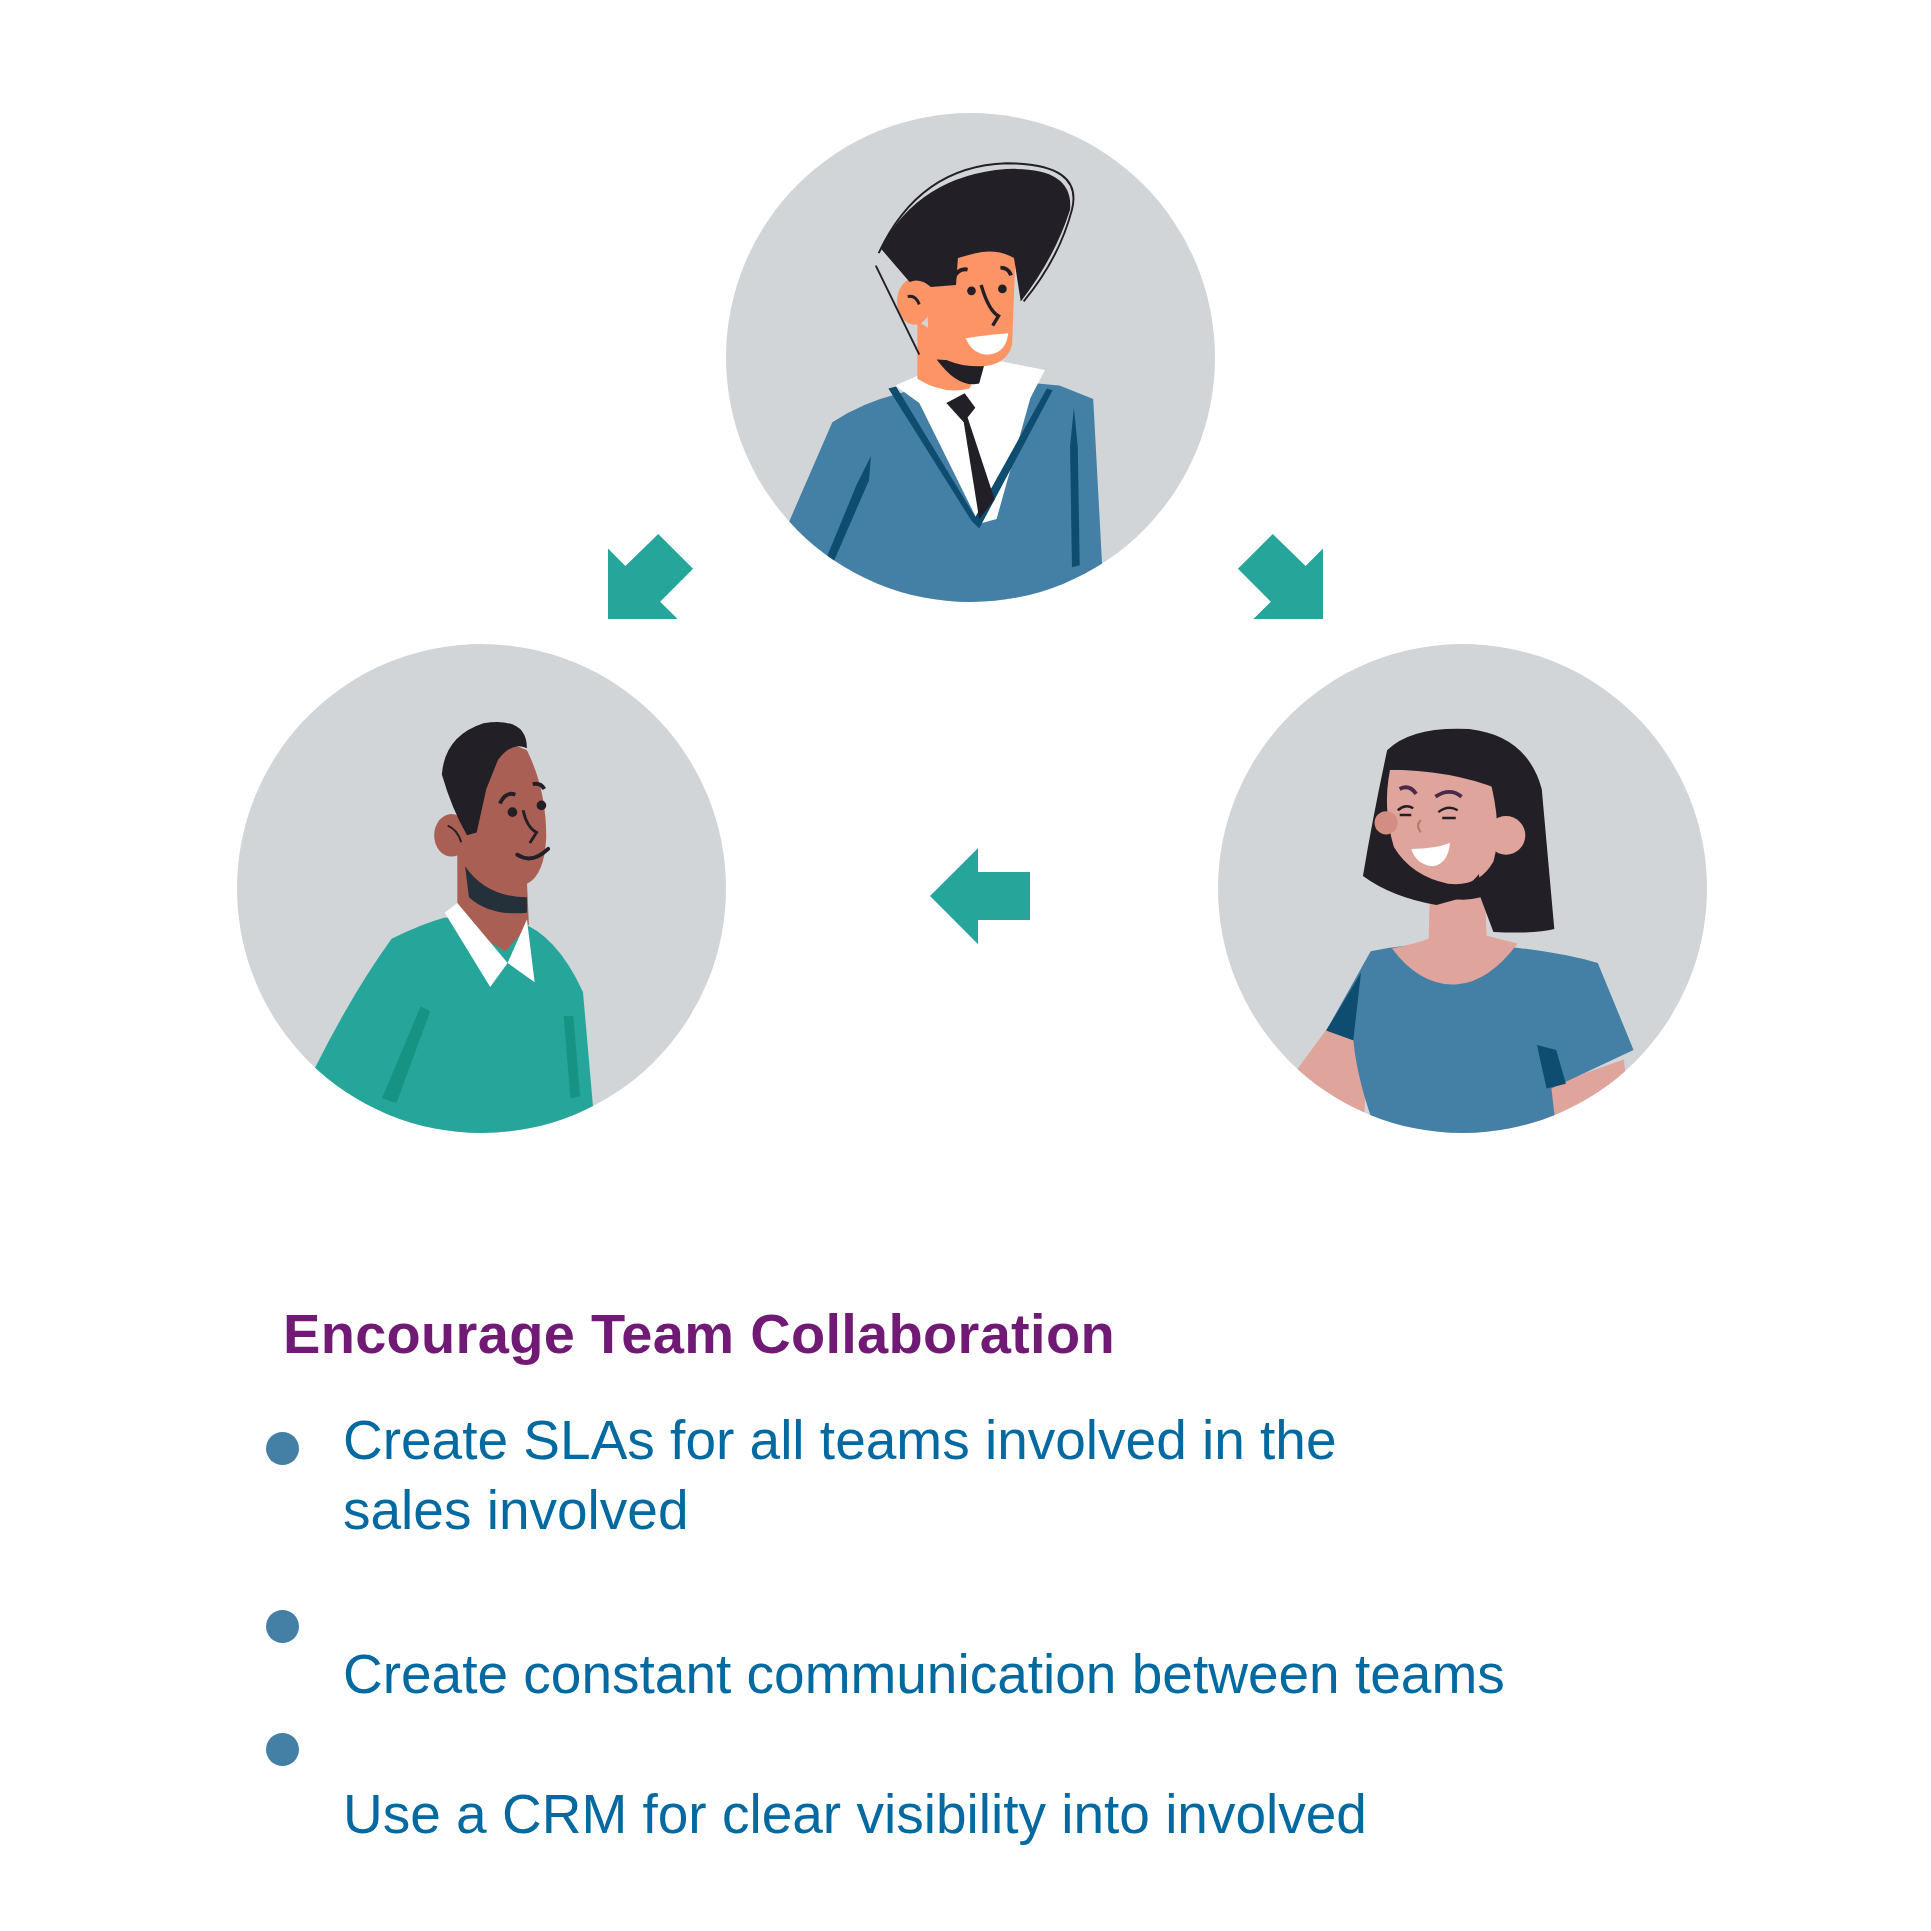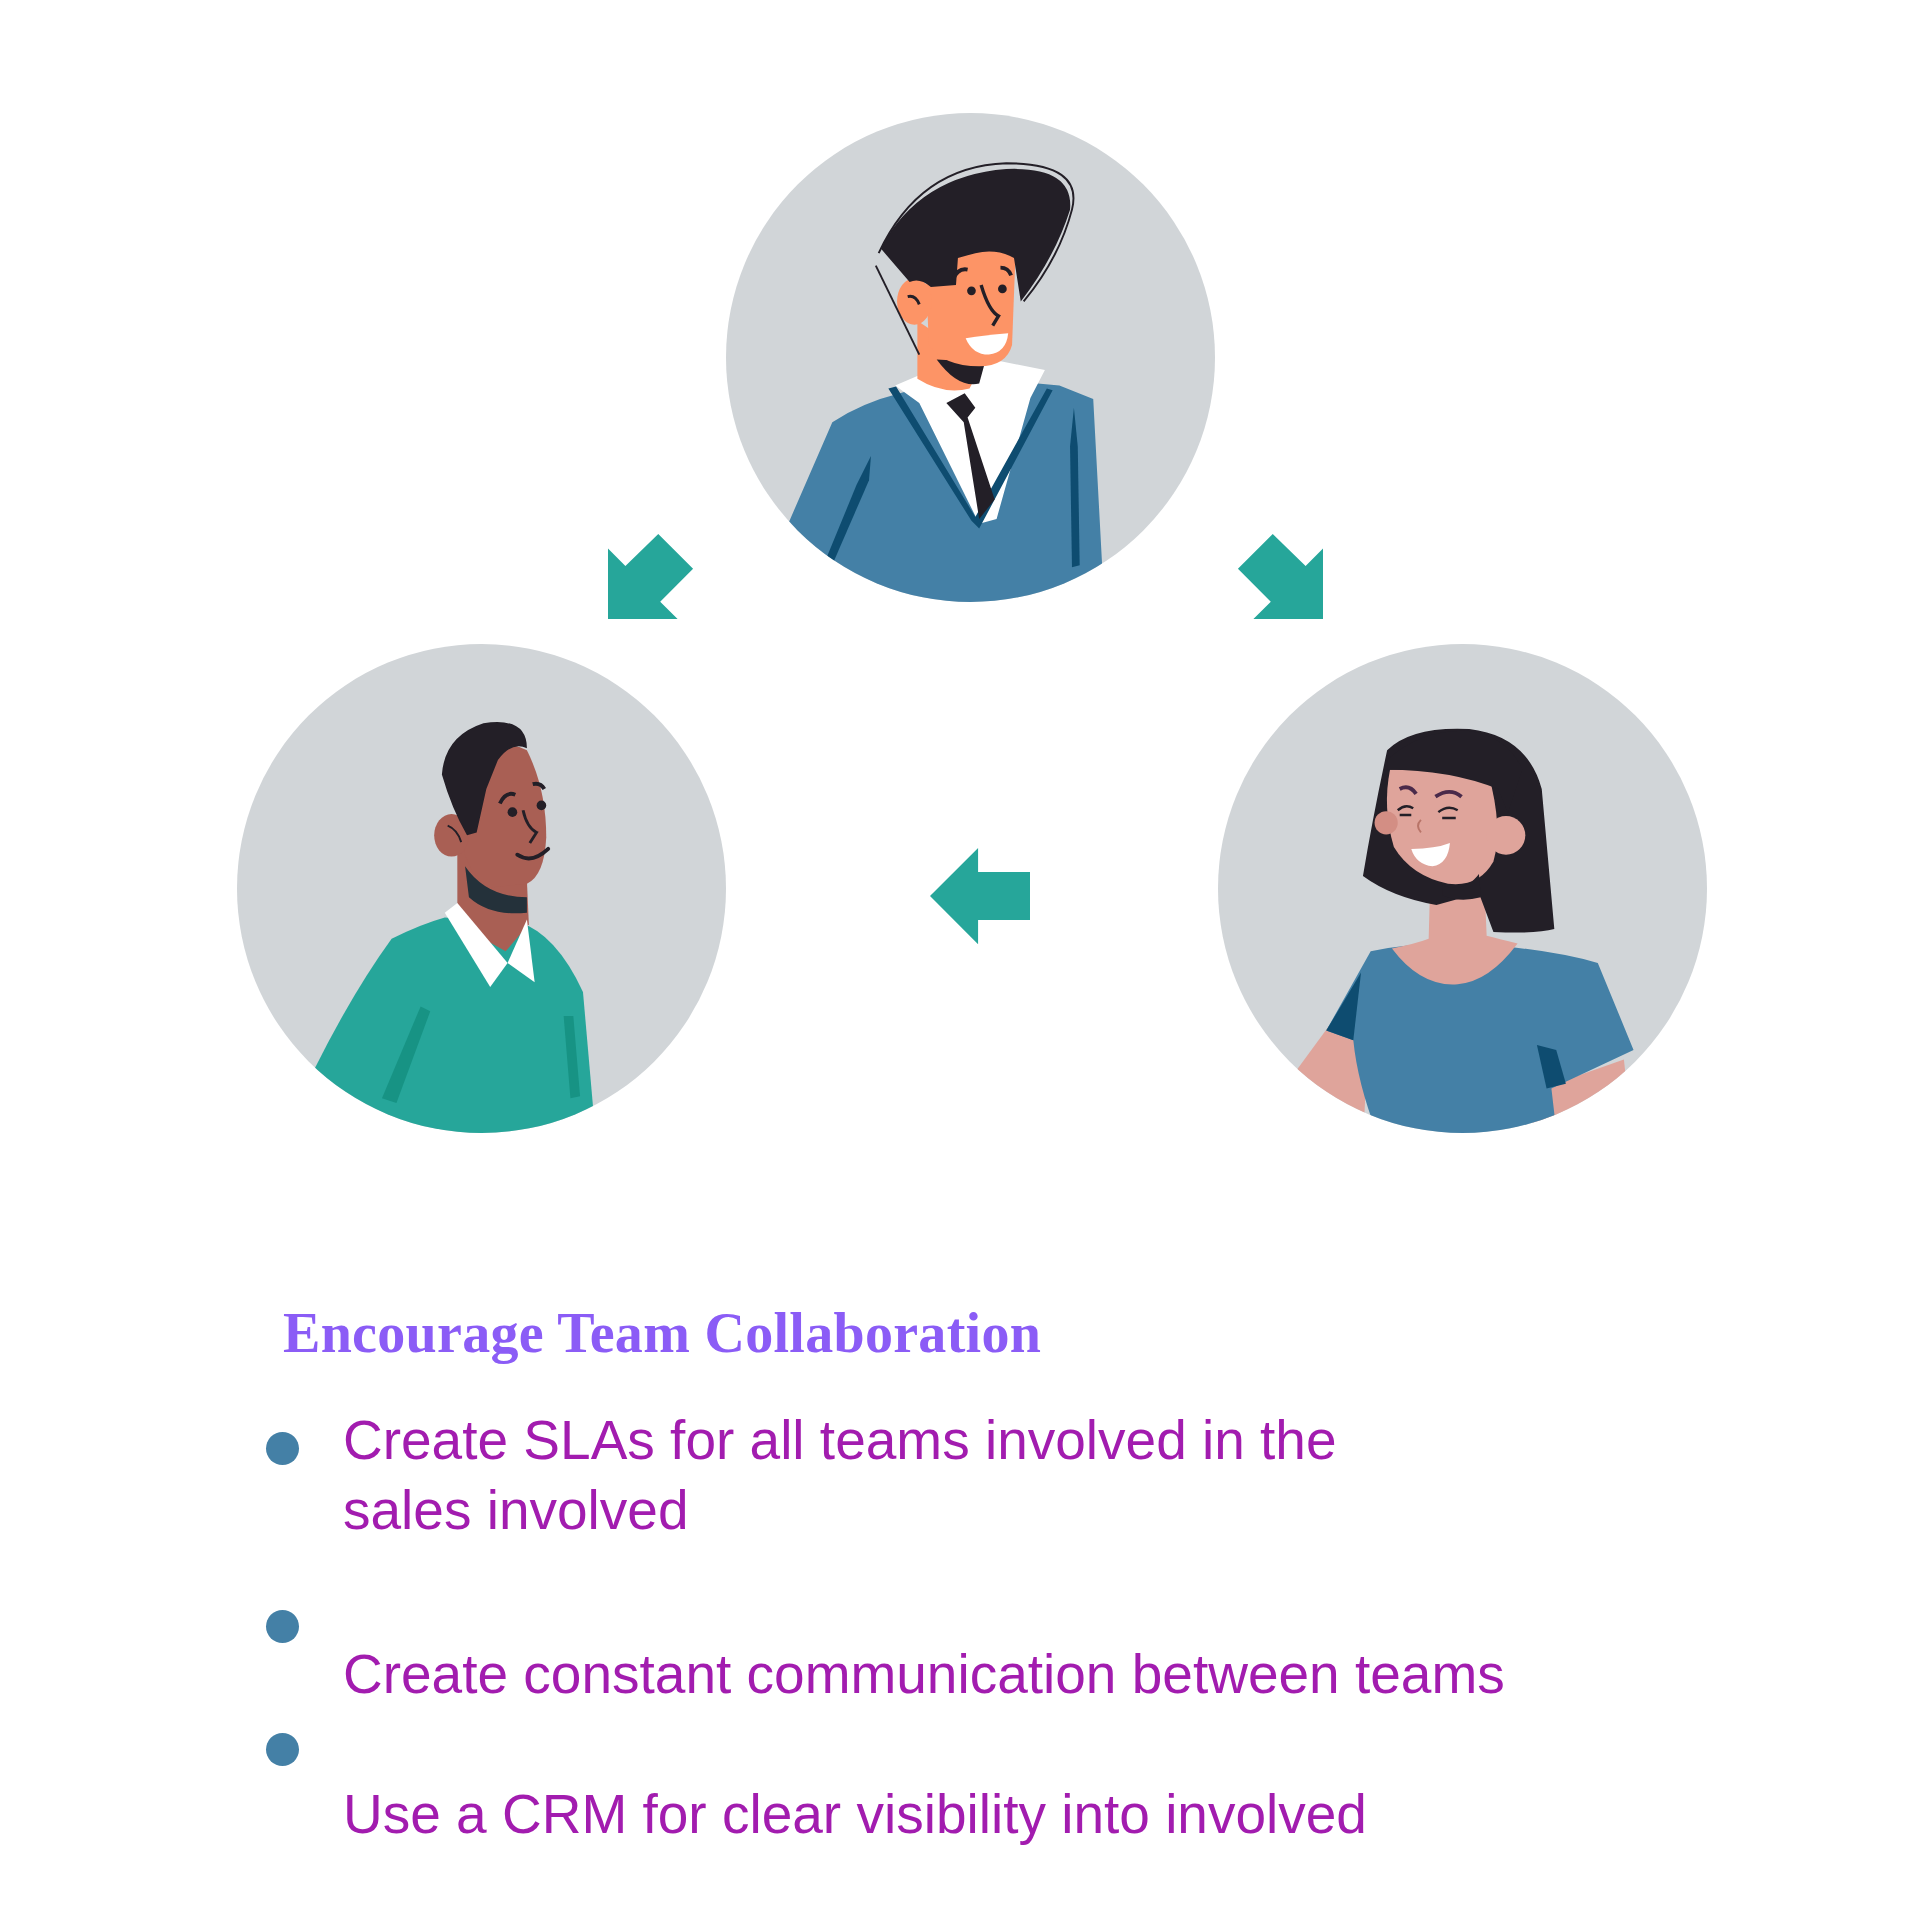--- a/index.html
+++ b/index.html
@@ -3,25 +3,25 @@
   <meta charset="utf-8">
   <style>
     html, body { margin: 0; padding: 0; background: #ffffff; }
     body { width: 1931px; height: 1931px; position: relative; overflow: hidden;
            font-family: "Liberation Sans", "DejaVu Sans", sans-serif; }
     .avatar { position: absolute; width: 489px; height: 489px; }
     .avatar svg { width: 100%; height: 100%; display: block; }
     .arrow { position: absolute; }
     .arrow svg { display: block; width: 100%; height: 100%; }
     .title { position: absolute; left: 283px; top: 1255px; font-size: 56px; font-weight: 700;
-             color: #8b5cf6; letter-spacing: 0.3px; white-space: nowrap; font-family: Liberation Serif, serif; }
+             color: #701a75; letter-spacing: 0.3px; white-space: nowrap; }
     .bullets { position: absolute; left: 266px; top: 1405px; width: 1448px; margin: 0; padding: 0; list-style: none; }
     .bullet { position: absolute; left: 0; display: block; }
     .dot { position: absolute; left: 0; width: 33px; height: 33px; border-radius: 50%; }
-    .btext { position: absolute; left: 77px; font-size: 55px; line-height: 70px; color: #a21caf;
+    .btext { position: absolute; left: 77px; font-size: 55px; line-height: 70px; color: #0369a1;
              white-space: nowrap; font-weight: 400; }
   </style>
 </head>
 <body>
 
 <div class="avatar" style="left:726px; top:113px;">
   <svg viewBox="0 0 506 506">
     <defs>
         <clipPath id="cTop">
           <circle cx="253" cy="253" r="253"></circle>

